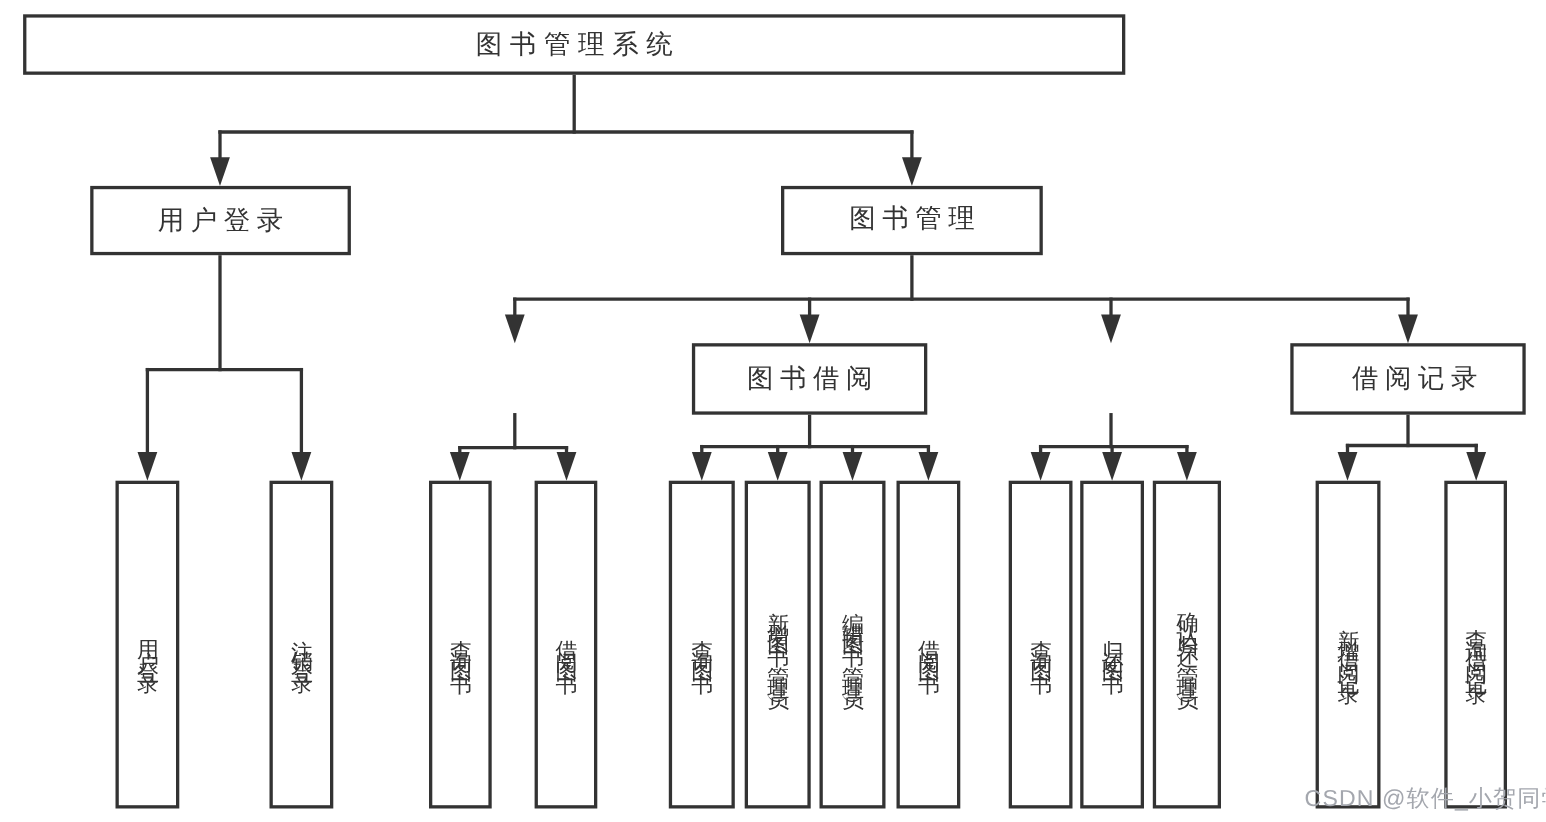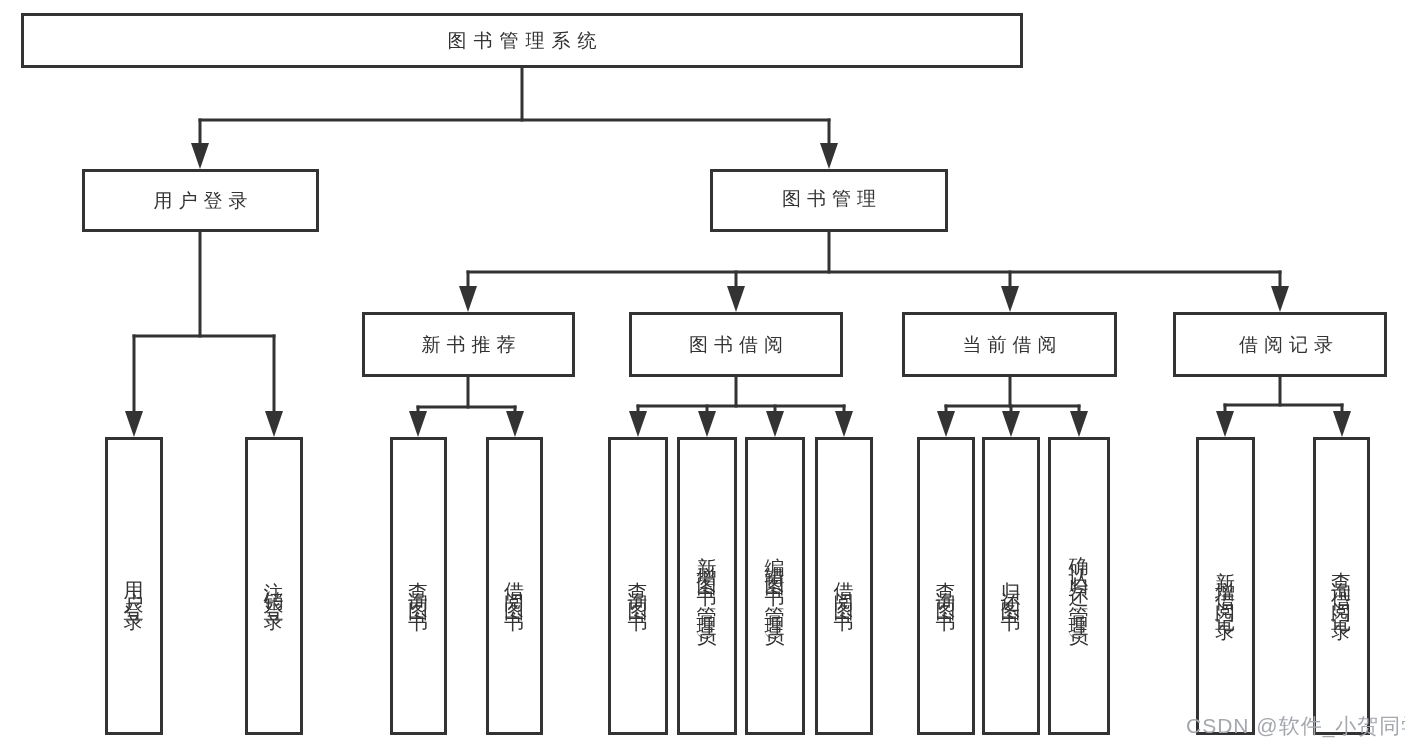--- a/index.html
+++ b/index.html
@@ -15,21 +15,21 @@
     box-sizing: border-box;
     background: #ffffff;
     border: 3px solid #333333;
     display: flex;
     align-items: center;
     justify-content: center;
     z-index: 2;
   }
   .hbox span {
     color: #333333;
-    font-size: 19px;
+    font-size: 24px;
     letter-spacing: 6px;
     text-indent: 6px;
     white-space: nowrap;
     line-height: 1;
   }
   .root-box span { letter-spacing: 7px; text-indent: 7px; }
   .vbox span {
     writing-mode: vertical-rl;
     text-orientation: mixed;
     color: #333333;
@@ -136,29 +136,23 @@
     <span>图书管理系统</span>
   </div>
 
   <div class="node hbox" style="left:82px; top:169px; width:237px; height:63px;">
     <span>用户登录</span>
   </div>
   <div class="node hbox" style="left:710px; top:169px; width:238px; height:63px;font-family:Liberation Mono, monospace;">
     <span>图书管理</span>
   </div>
 
-  <div class="node hbox" style="left:362px; top:312px; width:213px; height:65px;">
-    <span>新书推荐</span>
-  </div>
   <div class="node hbox" style="left:629px; top:312px; width:214px; height:65px;text-align:right;">
     <span>图书借阅</span>
   </div>
-  <div class="node hbox" style="left:902px; top:312px; width:215px; height:65px;">
-    <span>当前借阅</span>
-  </div>
   <div class="node hbox" style="left:1173px; top:312px; width:214px; height:65px;padding-left:12px;">
     <span>借阅记录</span>
   </div>
 
   <div class="node vbox" style="left:105px; top:437px; width:58px; height:298px;">
     <span>用户登录</span>
   </div>
   <div class="node vbox" style="left:245px; top:437px; width:58px; height:298px;">
     <span>注销登录</span>
   </div>

